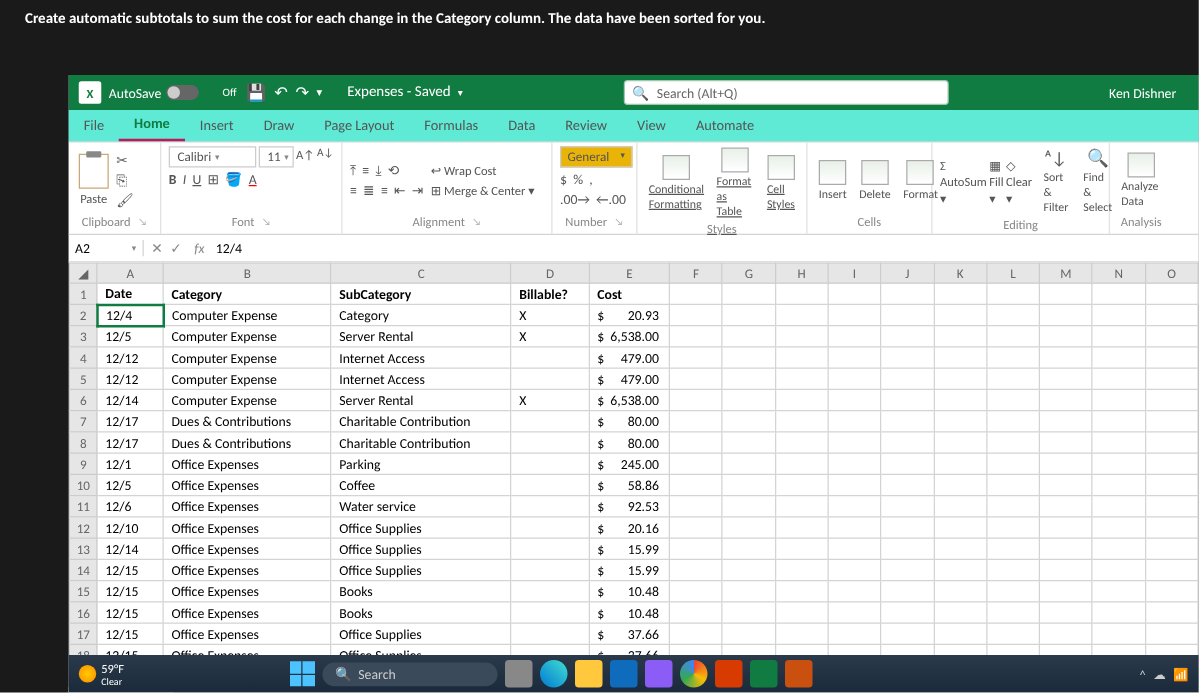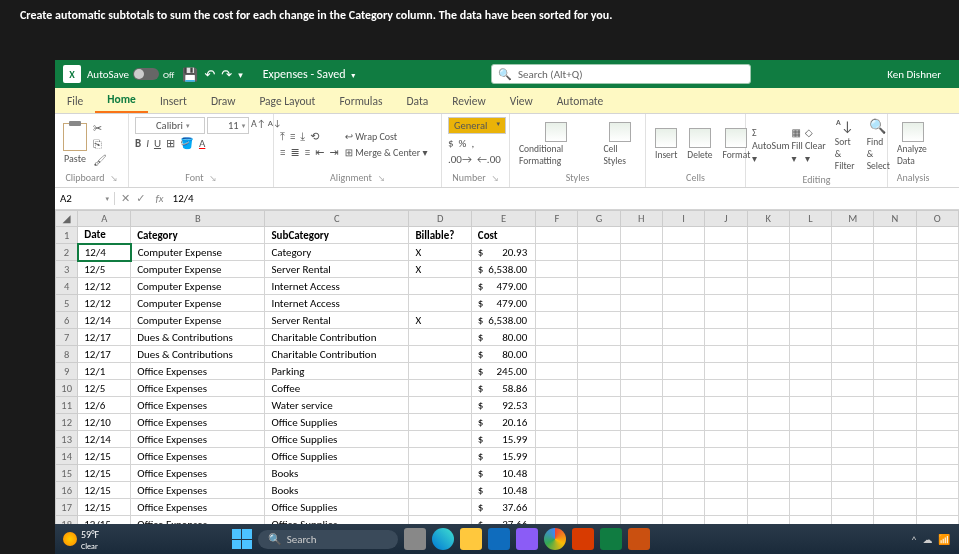--- a/index.html
+++ b/index.html
@@ -11,33 +11,33 @@
 .titlebar .autosave{display:flex;align-items:center;gap:4px;margin-right:8px;}
 .titlebar .toggle{width:26px;height:12px;background:#666;border-radius:6px;position:relative;}
 .titlebar .toggle::after{content:"";position:absolute;width:10px;height:10px;background:#ccc;border-radius:50%;top:1px;left:1px;}
 .titlebar .qat{display:flex;gap:6px;align-items:center;}
 .titlebar .qat span{font-size:13px;cursor:pointer;}
 .titlebar .filename{margin-left:20px;font-size:12px;}
 .titlebar .filename .caret{font-size:8px;margin-left:3px;}
 .titlebar .search{margin-left:auto;background:#fff;color:#666;width:260px;height:20px;border-radius:3px;display:flex;align-items:center;padding:0 6px;font-size:11px;border:1px solid #9ec7ae;}
 .titlebar .search .mag{margin-right:6px;}
 .titlebar .user{margin-left:auto;margin-right:10px;font-size:11px;}
-.tabs{background:#fef9c3;height:26px;display:flex;align-items:flex-end;border-bottom:1px solid #d4d4d4;}
+.tabs{background:#5eead4;height:26px;display:flex;align-items:flex-end;border-bottom:1px solid #d4d4d4;}
 .tabs .tab{padding:5px 12px;font-size:11.5px;color:#555;cursor:pointer;}
-.tabs .tab.active{color:#107c41;border-bottom:2px solid #f97316;font-weight:600;}
+.tabs .tab.active{color:#107c41;border-bottom:2px solid #be185d;font-weight:600;}
 .ribbon{background:#fff;height:74px;display:flex;border-bottom:1px solid #d4d4d4;font-size:10px;color:#555;}
 .group{border-right:1px solid #e1e1e1;padding:3px 6px;display:flex;flex-direction:column;justify-content:space-between;}
 .group .gname{text-align:center;font-size:10px;color:#888;display:flex;justify-content:center;align-items:center;gap:6px;}
 .group .gname .launcher{font-size:8px;color:#aaa;}
 .group .controls{display:flex;gap:4px;align-items:center;flex:1;}
 .paste-btn{display:flex;flex-direction:column;align-items:center;gap:1px;padding:2px;}
 .paste-btn .clipboard{width:24px;height:28px;border:1px solid #c8a878;background:#fff;position:relative;}
 .paste-btn .clipboard::before{content:"";position:absolute;top:-3px;left:5px;width:12px;height:5px;background:#888;border-radius:1px;}
 .mini-btns{display:flex;flex-direction:column;gap:3px;font-size:11px;}
-.font-combo{border:1px solid #ccc;background:#fff;padding:1px 20px;font-size:10.5px;display:flex;align-items:center;gap:3px;}
+.font-combo{border:1px solid #ccc;background:#fff;padding:1px 6px;font-size:10.5px;display:flex;align-items:center;gap:3px;}
 .font-combo .caret{font-size:7px;color:#888;}
 .btn-row{display:flex;gap:5px;font-size:11px;align-items:center;}
 .btn-row span{cursor:pointer;}
 .fmt-combo{border:1px solid #ccc;background:#eab308;padding:1px 5px;font-size:10.5px;width:58px;display:flex;justify-content:space-between;}
 .big-btn{display:flex;flex-direction:column;align-items:center;font-size:9.5px;padding:1px 3px;gap:1px;}
 .big-btn .ico{width:22px;height:20px;border:1px solid #aaa;background:linear-gradient(#e8f0e8,#fff);}
 .namebox-row{background:#fff;height:22px;display:flex;align-items:center;border-bottom:1px solid #d4d4d4;font-size:11px;}
 .namebox{width:60px;border-right:1px solid #d4d4d4;padding:0 5px;display:flex;justify-content:space-between;align-items:center;}
 .fx-btns{display:flex;gap:6px;padding:0 6px;color:#888;}
 .fx-label{font-style:italic;color:#888;padding:0 4px;}
@@ -70,21 +70,21 @@
 
 <div class="instruction">Create automatic subtotals to sum the cost for each change in the Category column. The data have been sorted for you.</div>
 
 <div class="excel-window">
 
 <div class="titlebar">
   <div class="xl-icon">X</div>
   <div class="autosave">
     <span>AutoSave</span>
     <div class="toggle"></div>
-    <span style="font-size:9px;">Off</span>
+    <span style="font-size:9px;margin-left:15px;">Off</span>
   </div>
   <div class="qat">
     <span>💾</span>
     <span>↶</span>
     <span>↷</span>
     <span style="font-size:9px;">▾</span>
   </div>
   <div class="filename">
     <span>Expenses - Saved</span>
     <span class="caret">▾</span>
@@ -200,25 +200,29 @@
             <span>.00→</span>
             <span>←.00</span>
           </div>
     </div>
     <div class="gname">
           <span>Number</span>
           <span class="launcher">↘</span>
         </div>
   </div>
 
-  <div class="group" style="width:136px;">
+  <div class="group" style="width:136px;text-decoration:underline;">
     <div class="controls">
       <div class="big-btn">
             <div class="ico"></div>
             <span>Conditional Formatting</span>
+          </div>
+      <div class="big-btn">
+            <div class="ico"></div>
+            <span>Format as Table</span>
           </div>
       <div class="big-btn">
             <div class="ico"></div>
             <span>Cell Styles</span>
           </div>
     </div>
     <div class="gname">
           <span>Styles</span>
         </div>
   </div>

